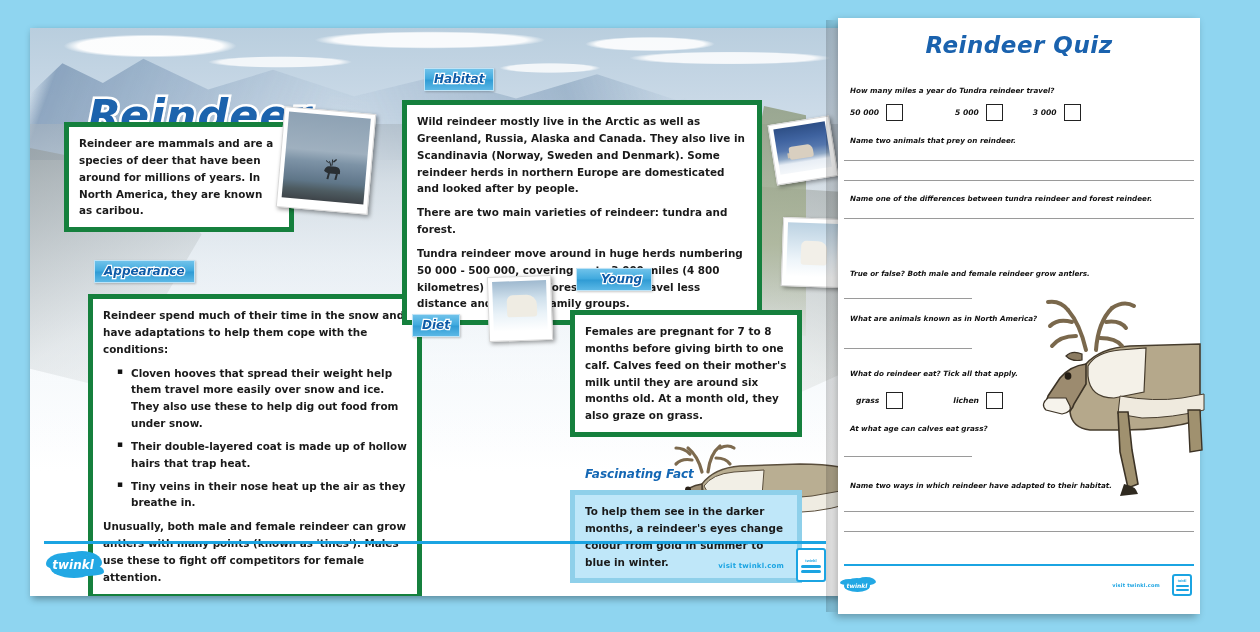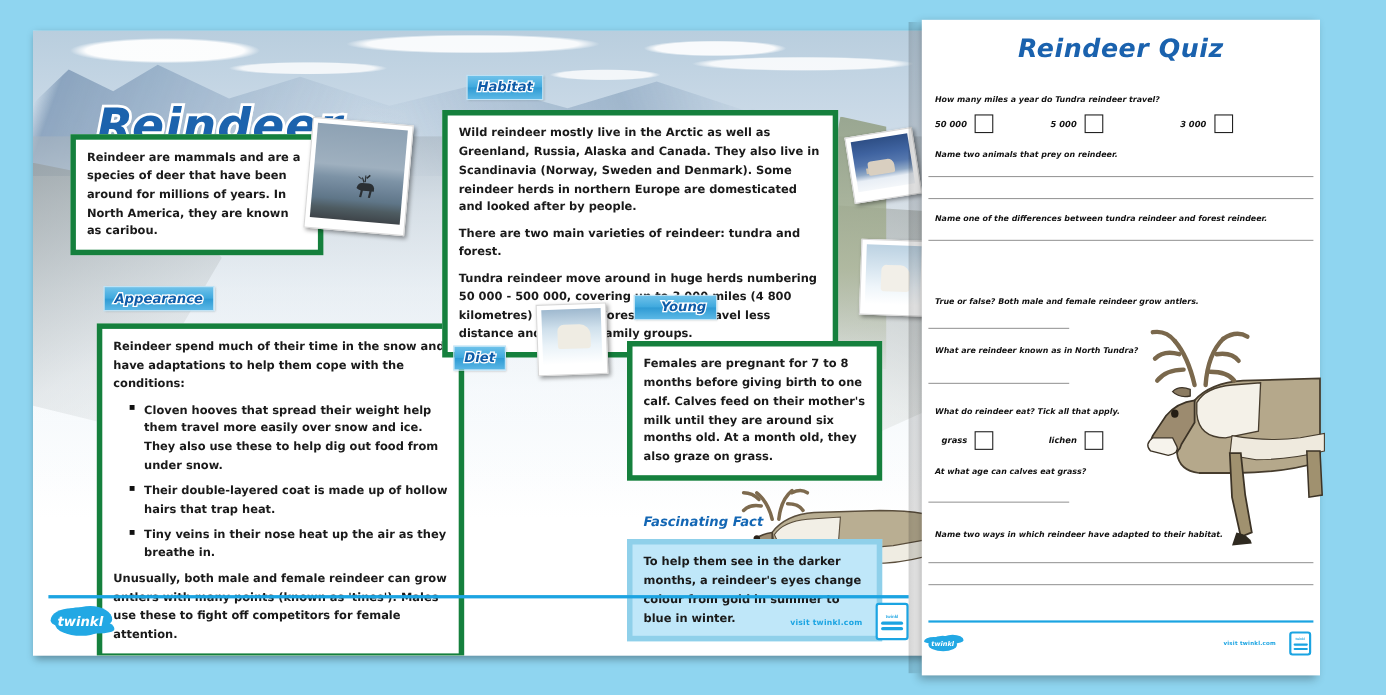--- a/index.html
+++ b/index.html
@@ -324,37 +324,37 @@
   <div class="q" style="top:68px;">How many miles a year do Tundra reindeer travel?</div>
   <div class="optrow" style="top:86px;">
     <span class="opt">
       <span>50 000</span>
       <span class="cb"></span>
     </span>
     <span class="opt" style="margin-left:50px;">
       <span>5 000</span>
       <span class="cb"></span>
     </span>
-    <span class="opt" style="margin-left:68px;">
+    <span class="opt" style="margin-left:28px;">
       <span>3 000</span>
       <span class="cb"></span>
     </span>
   </div>
 
   <div class="q" style="top:118px;">Name two animals that prey on reindeer.</div>
   <div class="ansline" style="left:6px; width:350px; top:142px;"></div>
   <div class="ansline" style="left:6px; width:350px; top:162px;"></div>
 
   <div class="q" style="top:176px;">Name one of the differences between tundra reindeer and forest reindeer.</div>
   <div class="ansline" style="left:6px; width:350px; top:200px;"></div>
 
   <div class="q" style="top:231px;margin-top:20px;">True or false? Both male and female reindeer grow antlers.</div>
   <div class="ansline" style="left:6px; width:128px; top:280px;"></div>
 
-  <div class="q" style="top:296px;">What are reindeer known as in North Tundra?</div>
+  <div class="q" style="top:296px;">What are animals known as in North America?</div>
   <div class="ansline" style="left:6px; width:128px; top:330px;"></div>
 
   <div class="q" style="top:351px;">What do reindeer eat? Tick all that apply.</div>
   <div class="optrow" style="top:374px; left:18px;">
     <span class="opt">
       <span>grass</span>
       <span class="cb"></span>
     </span>
     <span class="opt" style="margin-left:48px;">
       <span>lichen</span>

